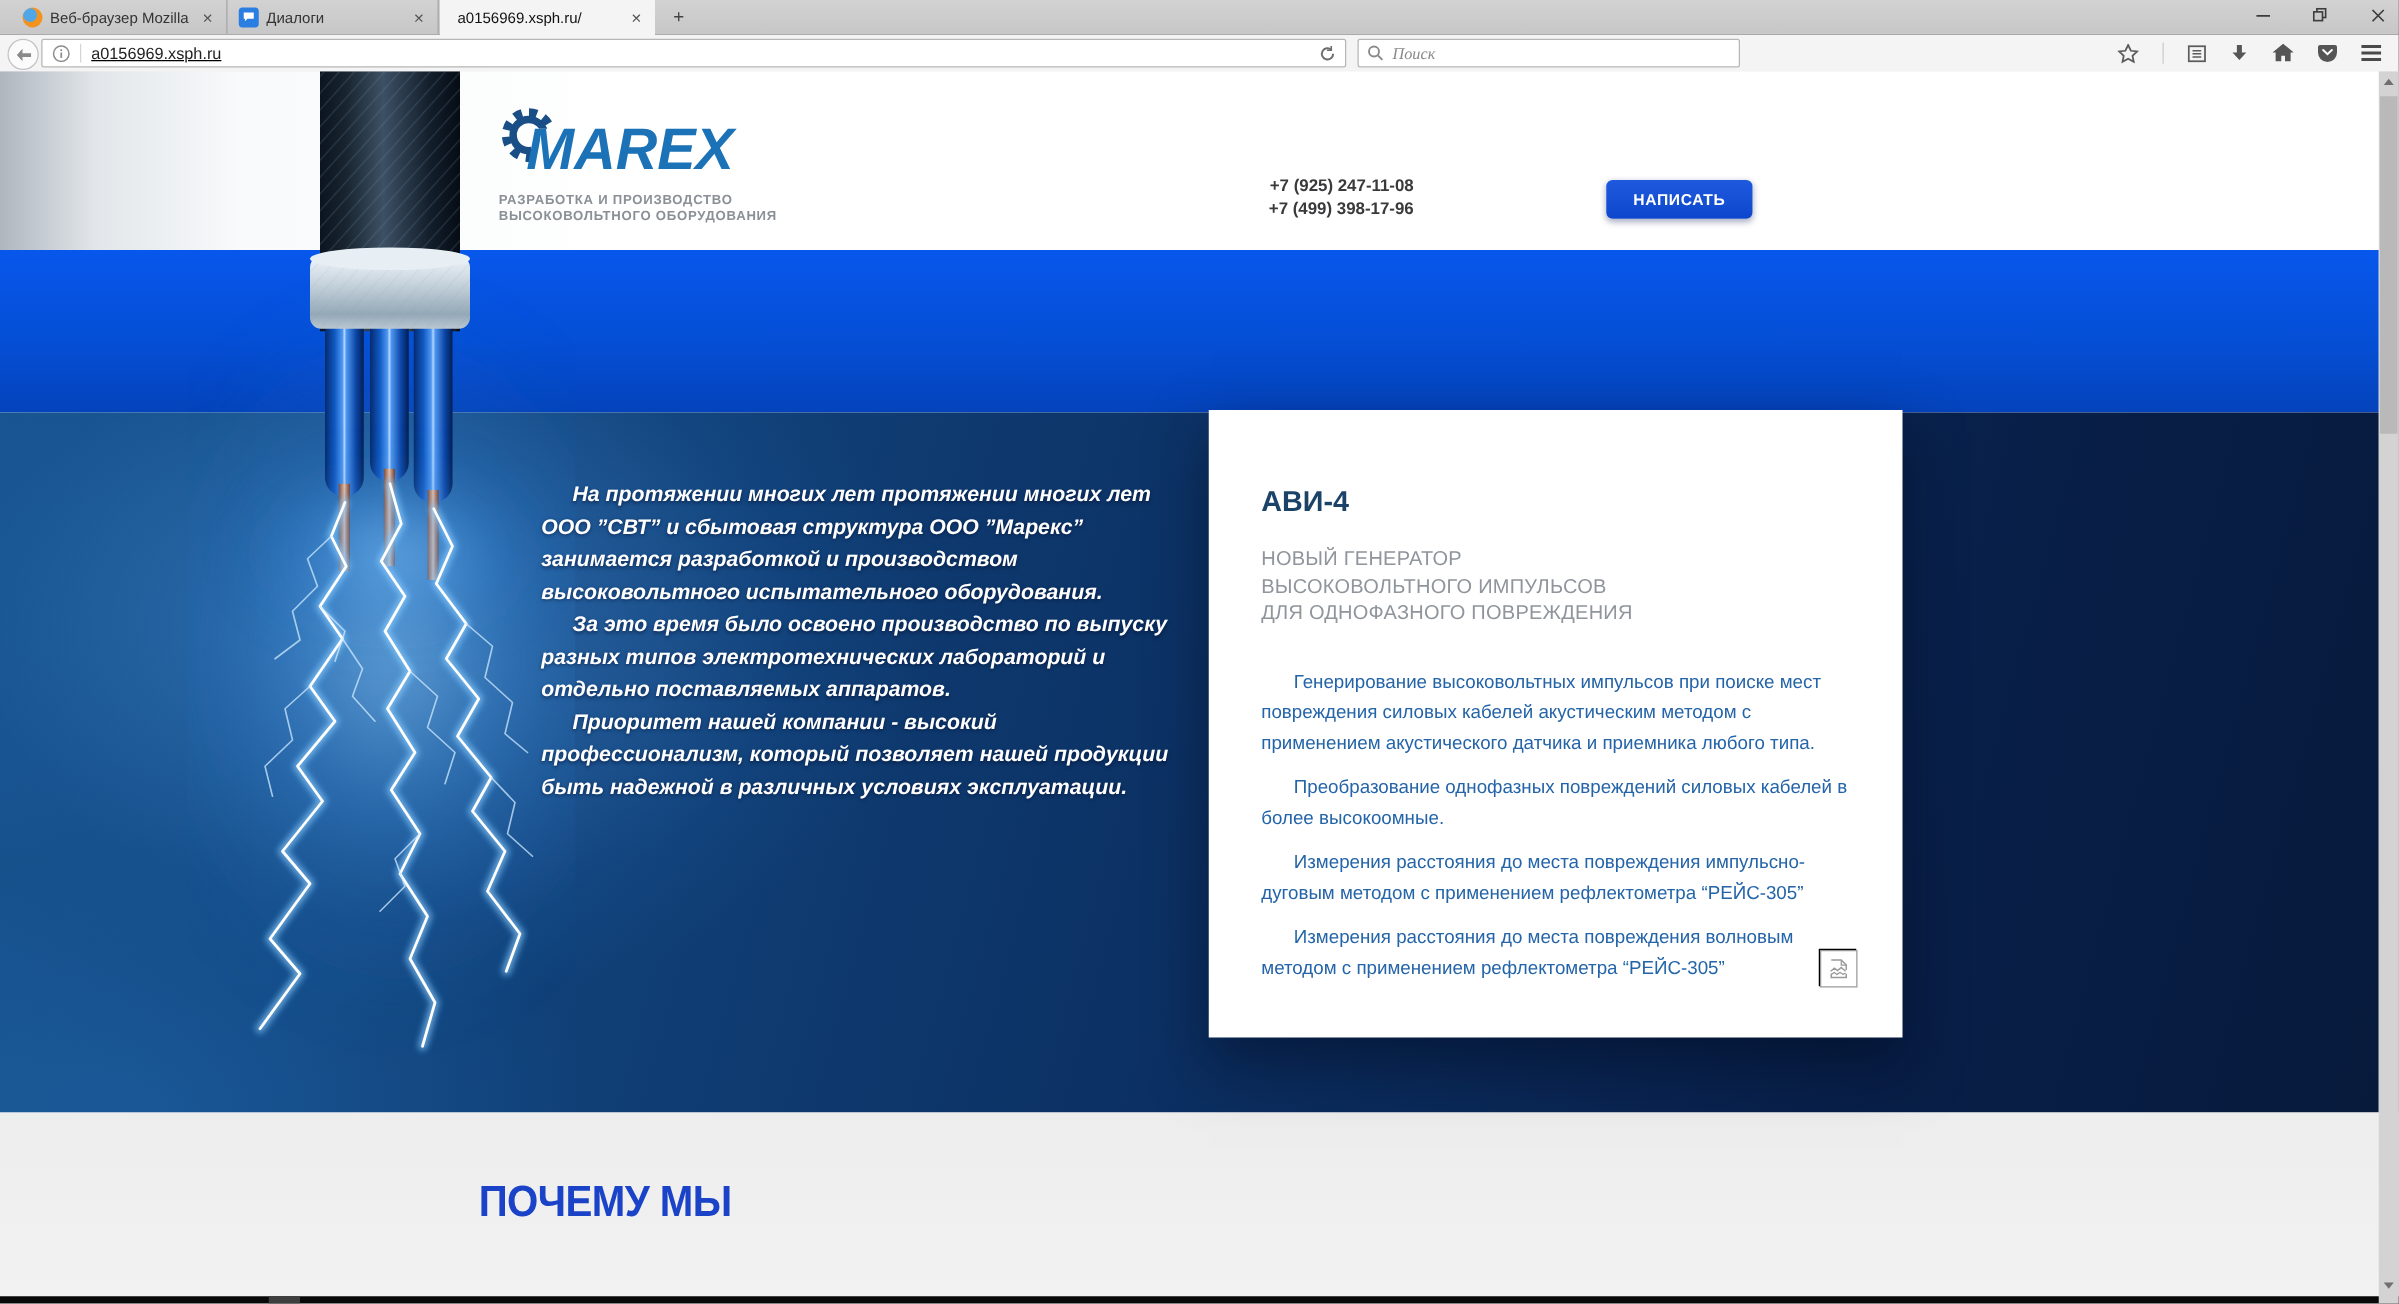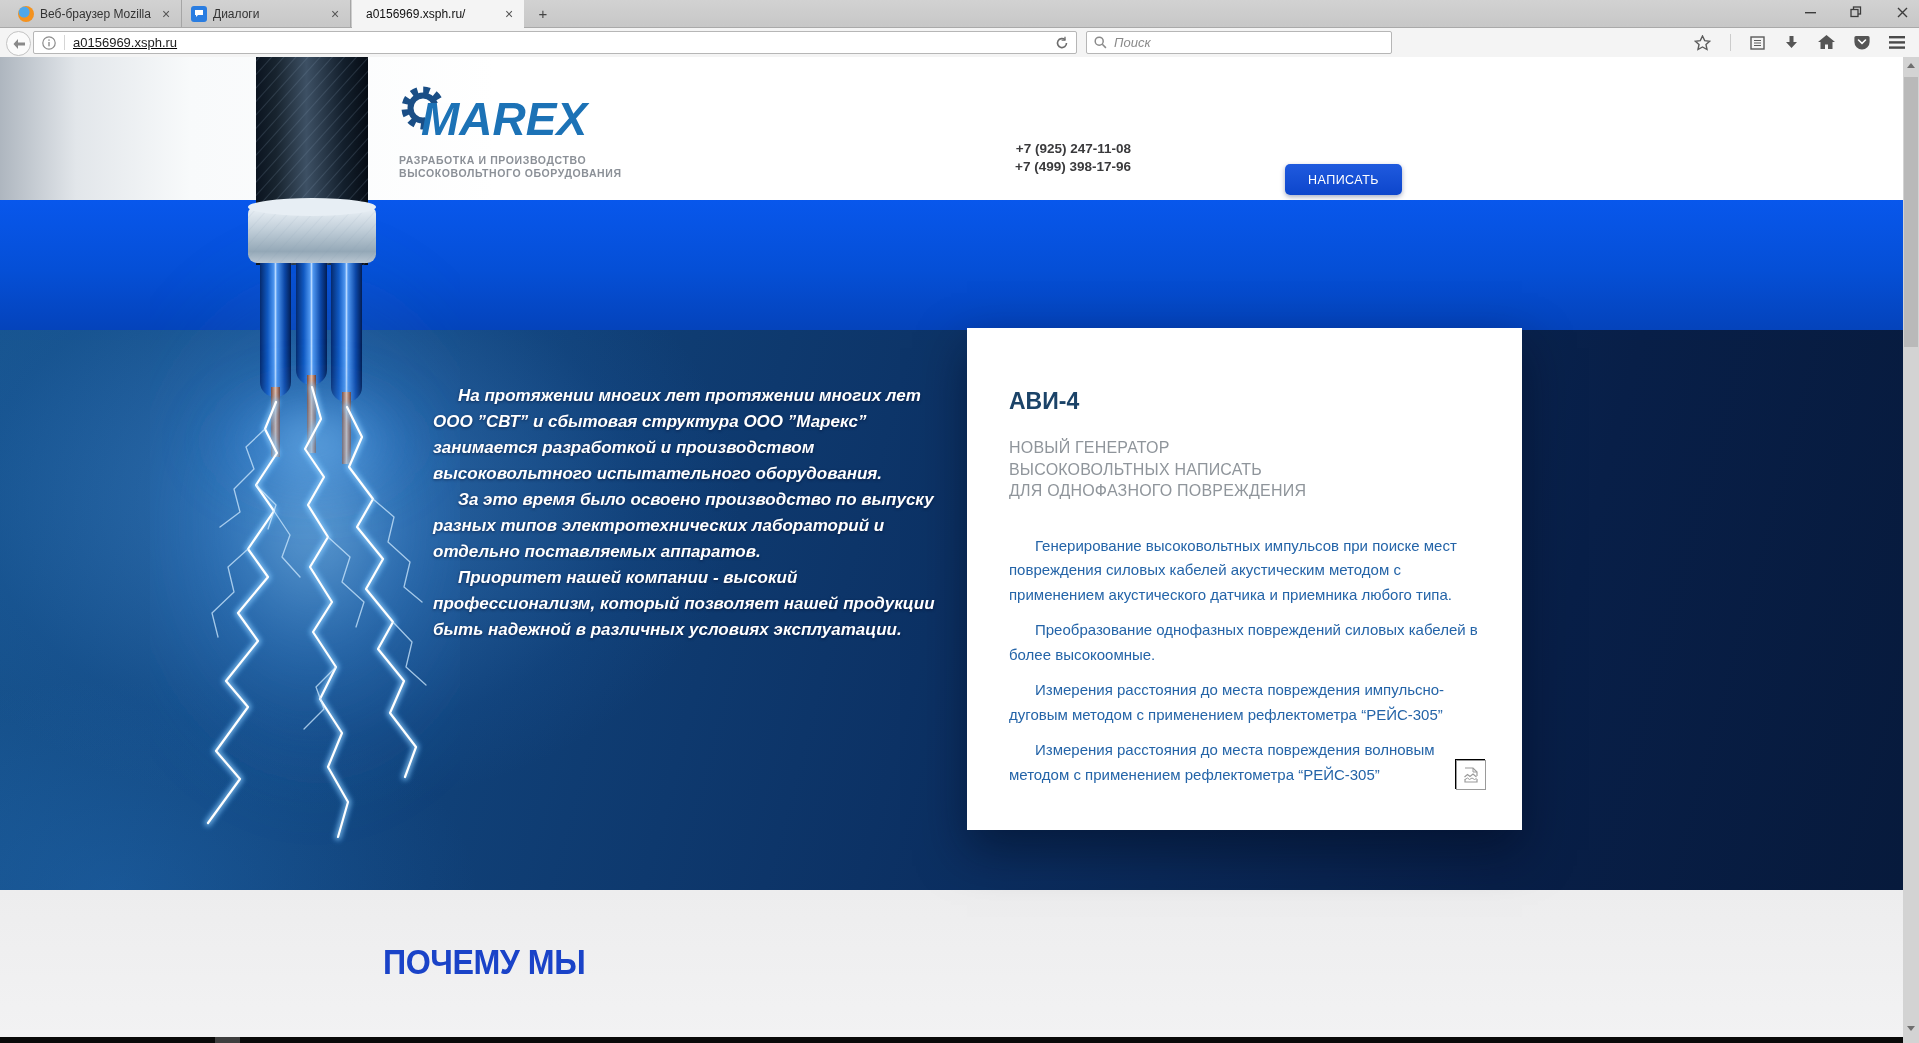--- a/index.html
+++ b/index.html
@@ -29,21 +29,21 @@
     border-bottom:1px solid #aeaeae;}
   .backbtn{position:absolute;left:6px;top:3px;width:23px;height:23px;border:1px solid #c3c3c3;
     border-radius:50%;background:#fbfbfb;display:flex;align-items:center;justify-content:center;}
   .urlbar{position:absolute;left:33px;top:3px;width:1042px;height:21px;background:#fff;
     border:1px solid #b6b6b6;border-radius:2px;display:flex;align-items:center;text-decoration:underline;}
   .urlbar .info{margin:0 8px 0 8px;display:flex;}
   .urlbar .sep{width:1px;height:15px;background:#d5d5d5;margin-right:8px;}
   .urltext{font-size:13px;color:#222;flex:1;}
   .reload{margin-right:7px;display:flex;}
   .searchbox{position:absolute;left:1086px;top:3px;width:304px;height:21px;background:#fff;
-    border:1px solid #b6b6b6;border-radius:2px;display:flex;align-items:center;}
+    border:1px solid #b6b6b6;border-radius:2px;display:flex;align-items:center;font-family:Liberation Serif, serif;}
   .searchbox .mag{margin:0 7px;display:flex;}
   .searchph{font-size:13px;font-style:italic;color:#8a8a8a;}
   .tbicons{position:absolute;right:14px;top:3px;height:23px;display:flex;align-items:center;gap:19px;}
   .tbsep{width:1px;height:17px;background:#cccccc;}
   .tbicon{display:flex;align-items:center;justify-content:center;}
 
   
   .page{position:absolute;left:0;top:57px;width:1919px;height:986px;overflow:hidden;background:#fff;}
 
   .header-band{position:absolute;left:0;top:0;width:1903px;height:143px;
@@ -52,22 +52,22 @@
     background:linear-gradient(120deg,#10begin 0,#123467 0) ,linear-gradient(115deg,#133468 0%,#0e2a58 60%,#0c2450 100%);}
   .logo{position:absolute;left:399px;top:27px;width:300px;}
   .logo-row{position:relative;height:66px;}
   .gear{position:absolute;left:0;top:0;}
   .logo-text{position:absolute;left:22px;top:8px;font-size:46px;font-weight:bold;font-style:italic;
     color:#1c72b6;letter-spacing:0px;transform:scaleY(1.02);}
   .tagline{margin-top:4px;font-size:10.5px;font-weight:bold;color:#8b9097;letter-spacing:.6px;line-height:13px;}
   .phones{position:absolute;left:931px;top:83px;width:200px;text-align:right;
     font-size:13.5px;font-weight:bold;color:#3a3a3c;line-height:18px;}
   .write-btn{position:absolute;left:1285px;top:87px;width:117px;height:31px;border:none;border-radius:5px;
-    background:linear-gradient(180deg,#1f5ade 0%,#0d46cc 100%);color:#fff;font-size:12.5px;font-weight:normal;
-    letter-spacing:.5px;font-family:inherit;box-shadow:0 2px 5px rgba(0,20,80,.35);margin-top:20px;}
+    background:linear-gradient(180deg,#1f5ade 0%,#0d46cc 100%);color:#fff;font-size:12.5px;font-weight:bold;
+    letter-spacing:.5px;font-family:inherit;box-shadow:0 2px 5px rgba(0,20,80,.35);}
 
   .nav-band{position:absolute;left:0;top:143px;width:1903px;height:130px;
     background:linear-gradient(180deg,#0857ec 0%,#054fd6 55%,#0443bb 100%);}
   .nav-row{position:absolute;left:470px;display:flex;}
   .nav-row.r1{top:169px;}
   .nav-row.r2{top:231px;}
   .nav-item{color:#fff;font-size:13px;font-weight:bold;letter-spacing:.4px;margin-right:98px;
     white-space:nowrap;cursor:pointer;}
 
   .content-band{position:absolute;left:0;top:273px;width:1903px;height:560px;
@@ -373,21 +373,21 @@
     <p>На протяжении многих лет протяжении многих лет ООО ”СВТ” и сбытовая структура ООО ”Марекс” занимается разработкой и производством высоковольтного испытательного оборудования.</p>
         <p>За это время было освоено производство по выпуску разных типов электротехнических лабораторий и отдельно поставляемых аппаратов.</p>
         <p>Приоритет нашей компании - высокий профессионализм, который позволяет нашей продукции быть надежной в различных условиях эксплуатации.</p>
       </div>
 
     <div class="card">
       <h2 class="card-title">АВИ-4</h2>
       <div class="card-sub">
 
       <div>НОВЫЙ ГЕНЕРАТОР</div>
-          <div>ВЫСОКОВОЛЬТНЫХ НАПИСАТЬ</div>
+          <div>ВЫСОКОВОЛЬТНОГО ИМПУЛЬСОВ</div>
           <div>ДЛЯ ОДНОФАЗНОГО ПОВРЕЖДЕНИЯ</div>
         </div>
       <div class="card-body">
 
       <p>Генерирование высоковольтных импульсов при поиске мест повреждения силовых кабелей акустическим методом с применением акустического датчика и приемника любого типа.</p>
           <p>Преобразование однофазных повреждений силовых кабелей в более высокоомные.</p>
           <p>Измерения расстояния до места повреждения импульсно-дуговым методом с применением рефлектометра “РЕЙС-305”</p>
           <p>Измерения расстояния до места повреждения волновым методом с применением рефлектометра “РЕЙС-305”</p>
         </div>
       <div class="imgph">

